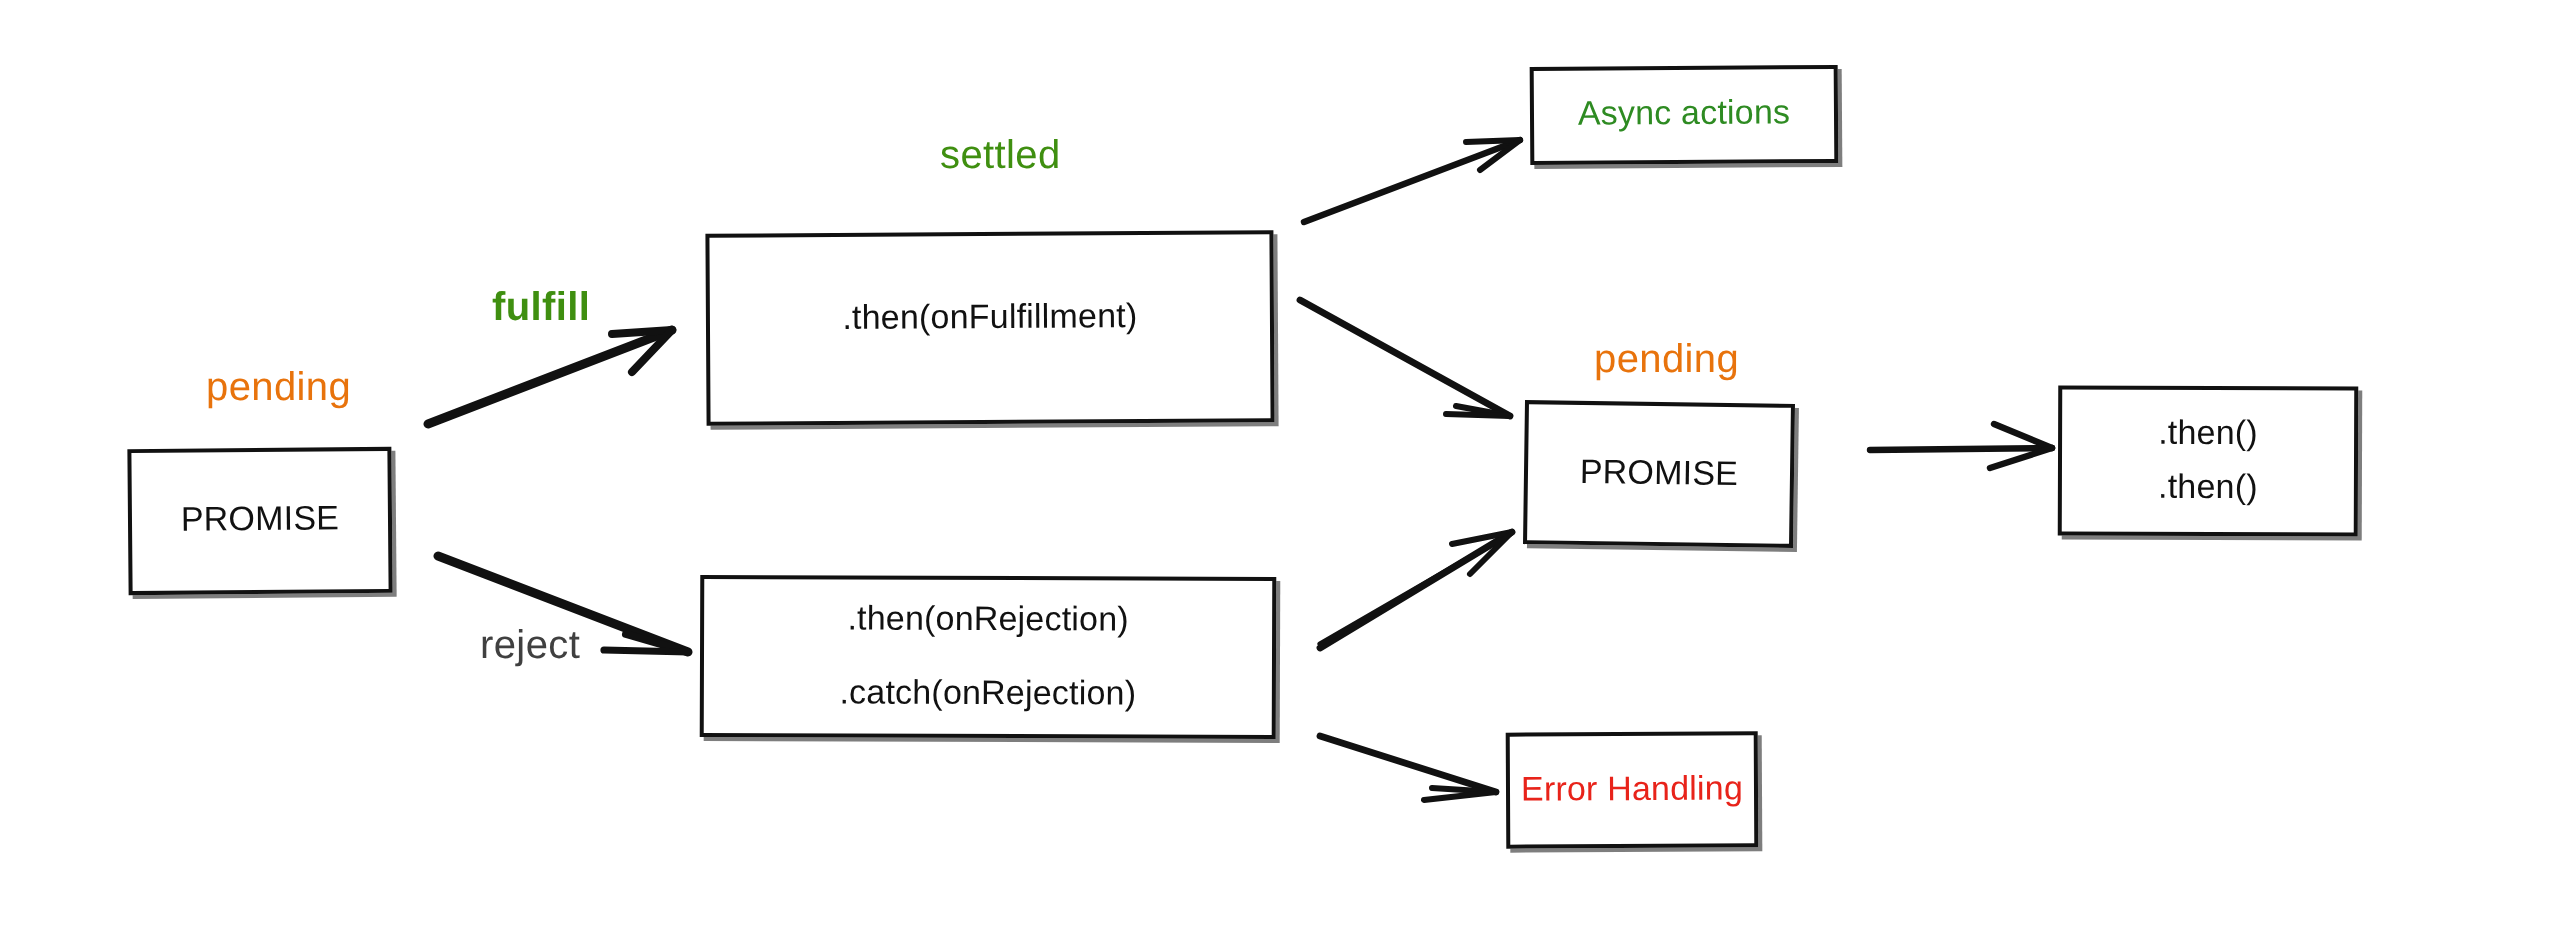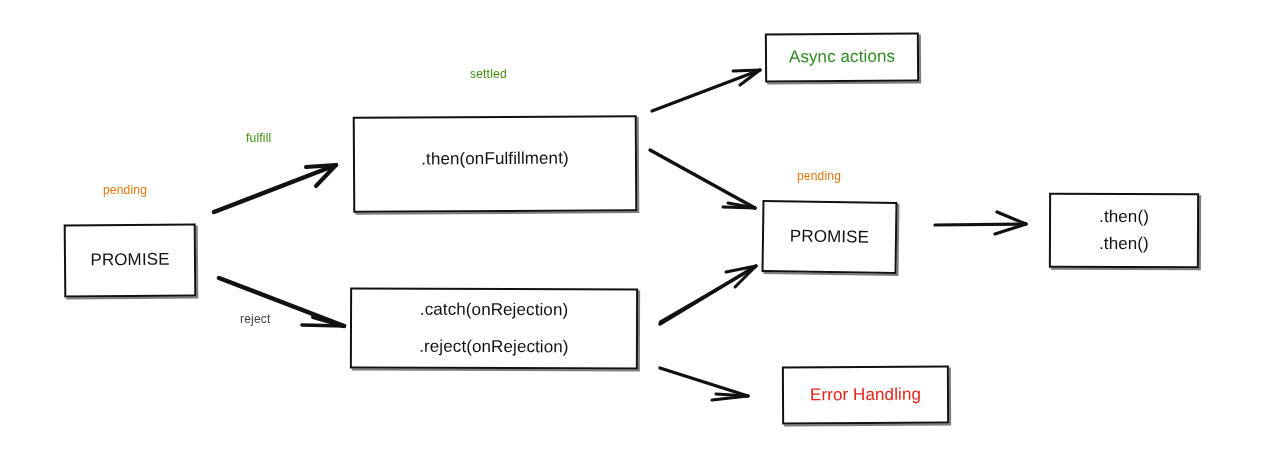--- a/index.html
+++ b/index.html
@@ -59,44 +59,43 @@
     transform: rotate(-0.4deg);
   }
   #node-promise-pending-2 {
     left: 762px; top: 201px;  width: 135px; height: 72px;
     transform: rotate(0.8deg);
   }
   #node-then-catch {
     left: 1029px; top: 193px; width: 150px; height: 75px;
     gap: 1px;
     transform: rotate(0.2deg);
-    margin-left: 20px;
   }
   #node-error-handling {
-    left: 782px; top: 366px;  width: 167px; height: 58px;
+    left: 753px; top: 366px;  width: 126px; height: 58px;
     transform: rotate(-0.3deg);
   }
   
   .txt-green { color: #2e8b22; }
   .txt-red   { color: #e8231a; }
 
   
   .state-label {
     position: absolute;
-    font-size: 12px;
+    font-size: 20px;
     font-weight: 400;
     white-space: nowrap;
     letter-spacing: 0.2px;
   }
   .state-orange { color: #e8730c; }
   .state-green  { color: #3f8f10; }
   .state-red    { color: #404040; }
 
   #label-pending-1  { left: 103px; top: 183px; }
-  #label-fulfill    { left: 246px; top: 131px; }
+  #label-fulfill    { left: 246px; top: 143px; font-weight: bold; }
   #label-settled    { left: 470px; top: 67px;  }
   #label-reject     { left: 240px; top: 312px; }
   #label-pending-2  { left: 797px; top: 169px; }
 
   
   #arrows {
     position: absolute;
     left: 0; top: 0;
     width: 1280px;
     height: 467px;
@@ -172,22 +171,22 @@
 
   <div class="node" id="node-promise-pending">
     <span class="line">PROMISE</span>
   </div>
 
   <div class="node" id="node-then-fulfillment">
     <span class="line">.then(onFulfillment)</span>
   </div>
 
   <div class="node" id="node-then-catch-rejection">
+    <span class="line">.then(onRejection)</span>
     <span class="line">.catch(onRejection)</span>
-    <span class="line">.reject(onRejection)</span>
   </div>
 
   <div class="node" id="node-async-actions">
     <span class="line txt-green">Async actions</span>
   </div>
 
   <div class="node" id="node-promise-pending-2">
     <span class="line">PROMISE</span>
   </div>
 

